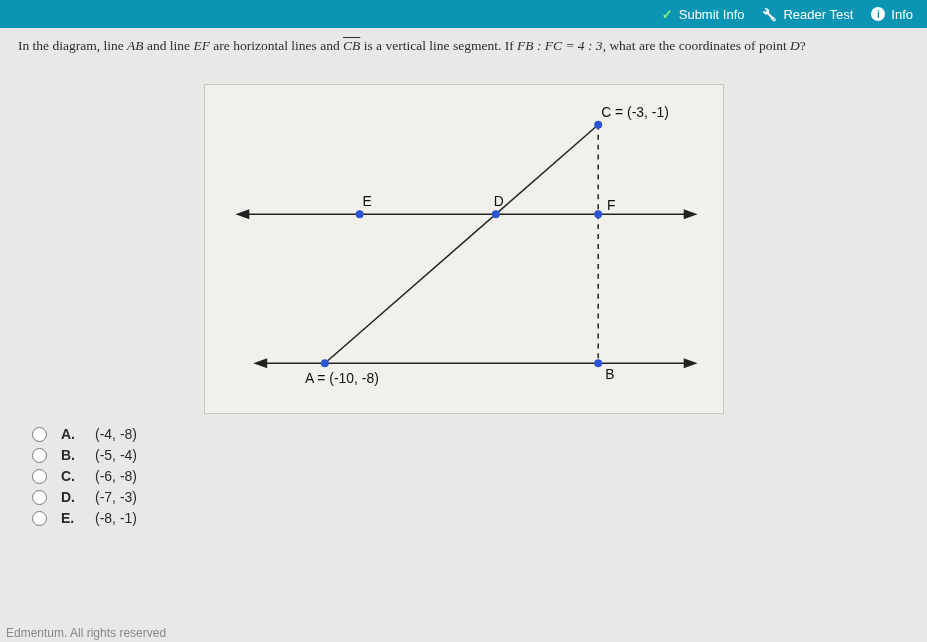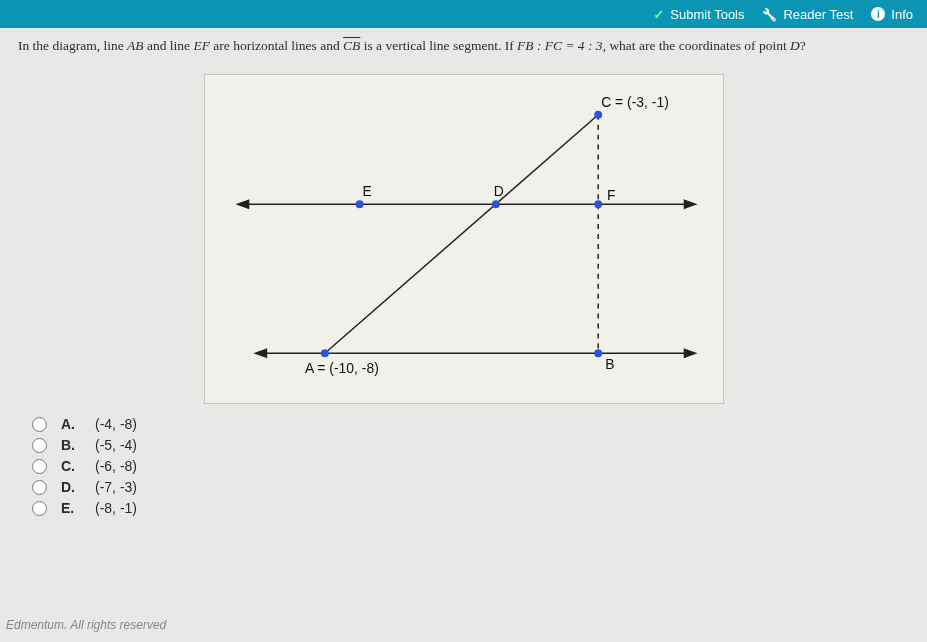--- a/index.html
+++ b/index.html
@@ -28,49 +28,48 @@
     .topbar .infoic {
       display: inline-flex; width: 14px; height: 14px; border-radius: 50%;
       background: #fff; color: #0a95b5; font-size: 10px; font-weight: bold;
       align-items: center; justify-content: center;
     }
     .content { padding: 8px 18px 0 18px; }
     .question {
       font-size: 13.5px;
       color: #2d2d2d;
       line-height: 1.5;
-      margin-bottom: 18px;
+      margin-bottom: 28px;
       font-family: Georgia, "Times New Roman", serif;
     }
     .question .ital { font-style: italic; }
     .overline { text-decoration: overline; font-style: italic; }
     .diagram-wrap { display: flex; justify-content: center; margin: 14px 0 12px 0; }
     .diagram {
       width: 520px; height: 330px; background: #f2f0eb;
       border: 1px solid #c8c6c0; position: relative;
     }
     .diagram svg { width: 100%; height: 100%; }
     .diagram text { font-family: Arial, sans-serif; font-size: 14px; fill: #111; }
     .answers { padding: 0 0 0 14px; font-size: 14px; color: #2b2b2b; }
     .answer-row { display: flex; align-items: center; gap: 14px; margin: 5px 0; }
     .answer-row input[type="radio"] { width: 15px; height: 15px; cursor: pointer; accent-color: #333; }
     .answer-row .letter { font-weight: bold; width: 20px; }
     .footer {
-      position: absolute; bottom: 8px; left: 0; font-size: 12px; color: #888;
+      position: absolute; bottom: 0; left: 0; font-size: 12px; color: #888;
       padding: 2px 6px;
-      font-style: italic;
     }
   </style>
 </head>
 <body>
 
 <div class="topbar">
   <div class="item">
     <span class="check">✓</span>
-    <span>Submit Tools</span>
+    <span>Submit Info</span>
   </div>
   <div class="item">
     <span class="wrench"></span>
     <span>Reader Test</span>
   </div>
   <div class="item">
     <span class="infoic">i</span>
     <span>Info</span>
   </div>
 </div>

